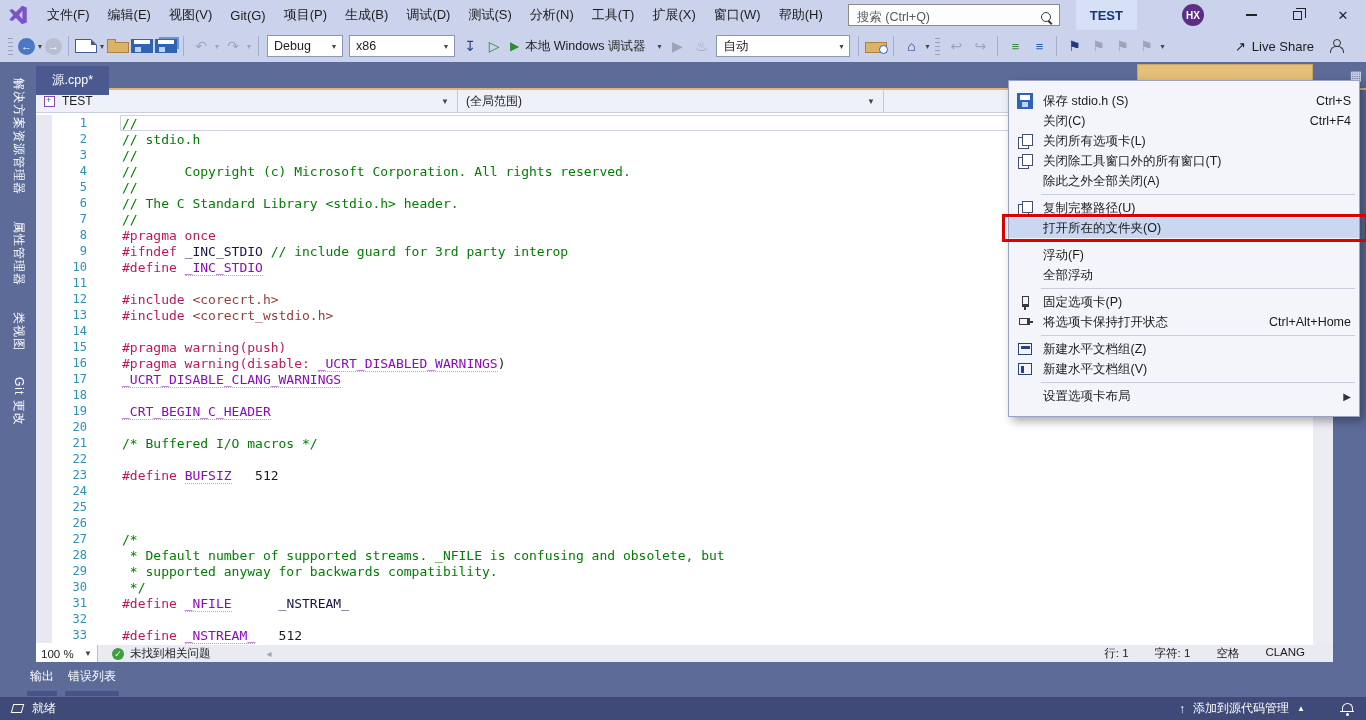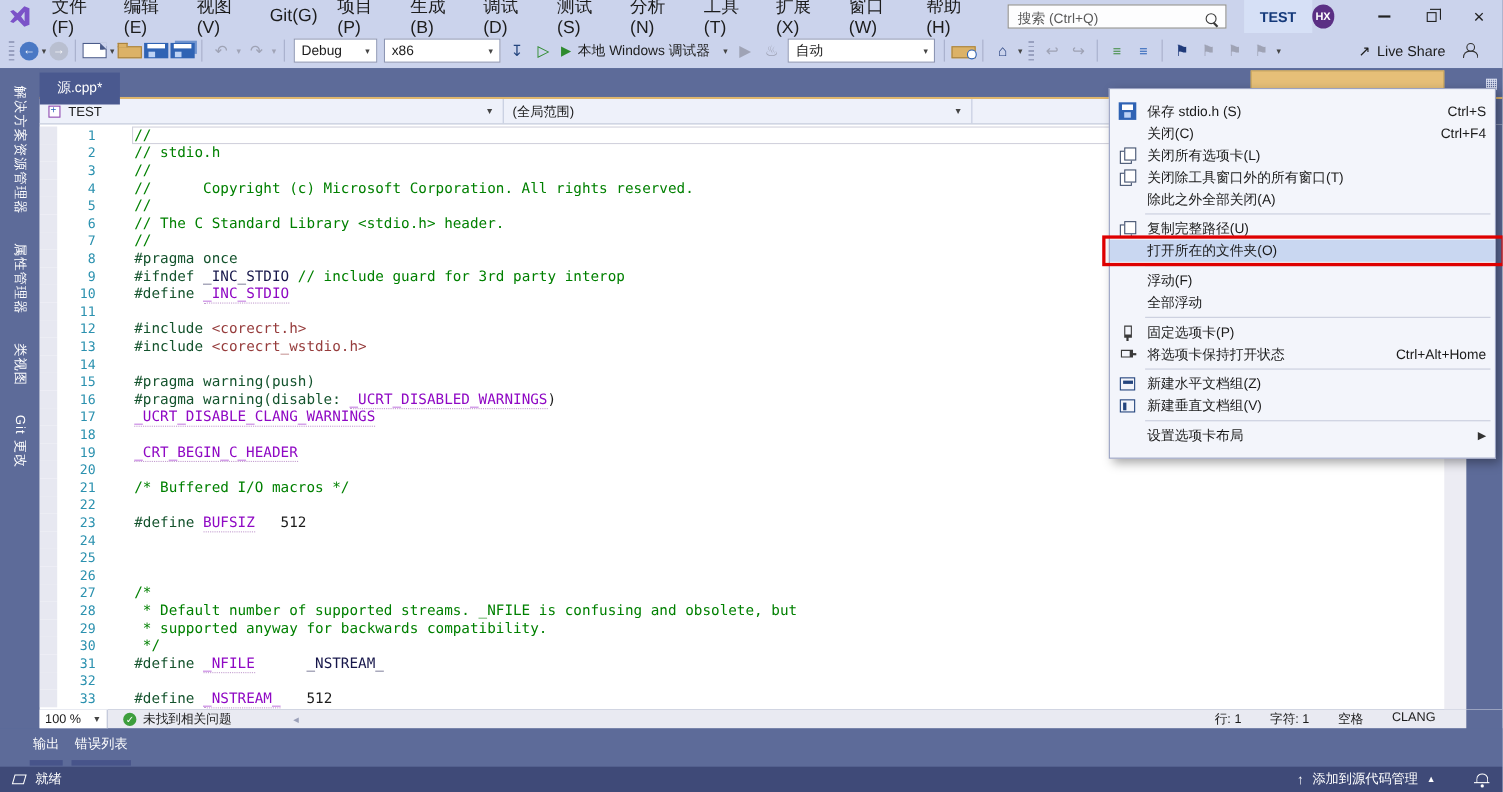--- a/index.html
+++ b/index.html
@@ -4,21 +4,21 @@
 <style>
   *{box-sizing:border-box;margin:0;padding:0}
   html,body{width:1366px;height:720px}
   body{font-family:"Liberation Sans",sans-serif;-webkit-font-smoothing:antialiased}
   #app{position:relative;width:1366px;height:720px;background:#5d6b99;overflow:hidden}
 
   
   .titlebar{height:30px;background:#cbd3ec;display:flex;align-items:center;position:relative}
   .vslogo{width:20px;height:20px;margin:0 10px 0 8px;flex:0 0 auto}
   .menubar{display:flex;height:100%}
-  .menu-item{display:flex;align-items:center;padding:0 9px;font-size:16px;color:#1c1c1c;cursor:default}
+  .menu-item{display:flex;align-items:center;padding:0 9px;font-size:13px;color:#1c1c1c;cursor:default}
   .searchbox{margin-left:16px;width:212px;height:22px;background:#fdfdfe;border:1px solid #8b8b8b;display:flex;align-items:center;padding:4px 6px 0 8px}
   .searchbox .ph{font-size:12.5px;color:#5a5a5a;flex:1}
   .mag{width:13px;height:13px;position:relative;flex:0 0 13px}
   .mag::before{content:"";position:absolute;left:1px;top:1px;width:8px;height:8px;border:1.6px solid #3a3a3a;border-radius:50%}
   .mag::after{content:"";position:absolute;left:9px;top:9px;width:5px;height:1.8px;background:#3a3a3a;transform:rotate(45deg);transform-origin:0 0}
   .badge{margin-left:16px;height:30px;display:flex;align-items:center;padding:0 14px;background:#d6e0f6;color:#14397a;font-weight:bold;font-size:13px}
   .tspacer{flex:1}
   .avatar{width:22px;height:22px;border-radius:50%;background:#5b2f84;color:#fff;font-size:10px;font-weight:bold;display:flex;align-items:center;justify-content:center;margin-right:24px}
   .winbtn{width:46px;height:30px;display:flex;align-items:center;justify-content:center;font-size:13px;color:#222}
   .minus{width:11px;height:1.5px;background:#222}
@@ -85,21 +85,21 @@
   .ns1{width:422px}.ns2{width:426px}.ns3{flex:1;border-right:none}
 
   .codewrap{flex:1;position:relative;background:#fff;overflow:hidden}
   .code-lines{position:absolute;left:0;top:2px;right:53px;bottom:0;font-family:"DejaVu Sans Mono",monospace}
   .cl{display:flex;height:16px;align-items:center;position:relative}
   .mg{flex:0 0 16px;align-self:stretch;background:#e7e8f1}
   .ln{flex:0 0 48px;text-align:right;padding-right:13px;color:#2b91af;font-size:12px}
   .ct{font-size:13px;white-space:pre;padding-left:22px}
   .cl.current::after{content:"";position:absolute;left:84px;right:8px;top:0;bottom:0;border:1px solid #d2d2dd;pointer-events:none}
   .sc-c{color:#008000}
-  .sc-p{color:#14532d}
+  .sc-p{color:#be185d}
   .sc-m{color:#8f08c4;border-bottom:1px dotted #c39ecf}
   .sc-i{color:#16164a}
   .sc-s{color:#963c3c}
   .sc-t{color:#1b1b1b}
   .vscroll{position:absolute;right:33px;top:0;bottom:0;width:20px;background:#ececf3}
   .vthumb{position:absolute;left:3px;right:3px;top:4px;height:150px;background:#cdced9}
   .rslate{position:absolute;right:0;top:0;bottom:0;width:33px;background:#5d6b99}
 
   
   .estatus{height:17px;background:#e9eaf2;display:flex;align-items:center;font-size:11.5px;color:#1b1b1b;width:1297px}
@@ -552,21 +552,21 @@
         <span class="lbl">将选项卡保持打开状态</span>
         <span class="msc">Ctrl+Alt+Home</span>
       </div>
       <div class="cmsep"></div>
       <div class="cmi">
         <span class="mi-ic i-new-horizontal-group-icon"></span>
         <span class="lbl">新建水平文档组(Z)</span>
       </div>
       <div class="cmi">
         <span class="mi-ic i-new-vertical-group-icon"></span>
-        <span class="lbl">新建垂直文档组(V)</span>
+        <span class="lbl">新建水平文档组(V)</span>
       </div>
       <div class="cmsep"></div>
       <div class="cmi">
         <span class="mi-ic"></span>
         <span class="lbl">设置选项卡布局</span>
         <span class="sub">▶</span>
       </div>
     </div>
 
 </div>

